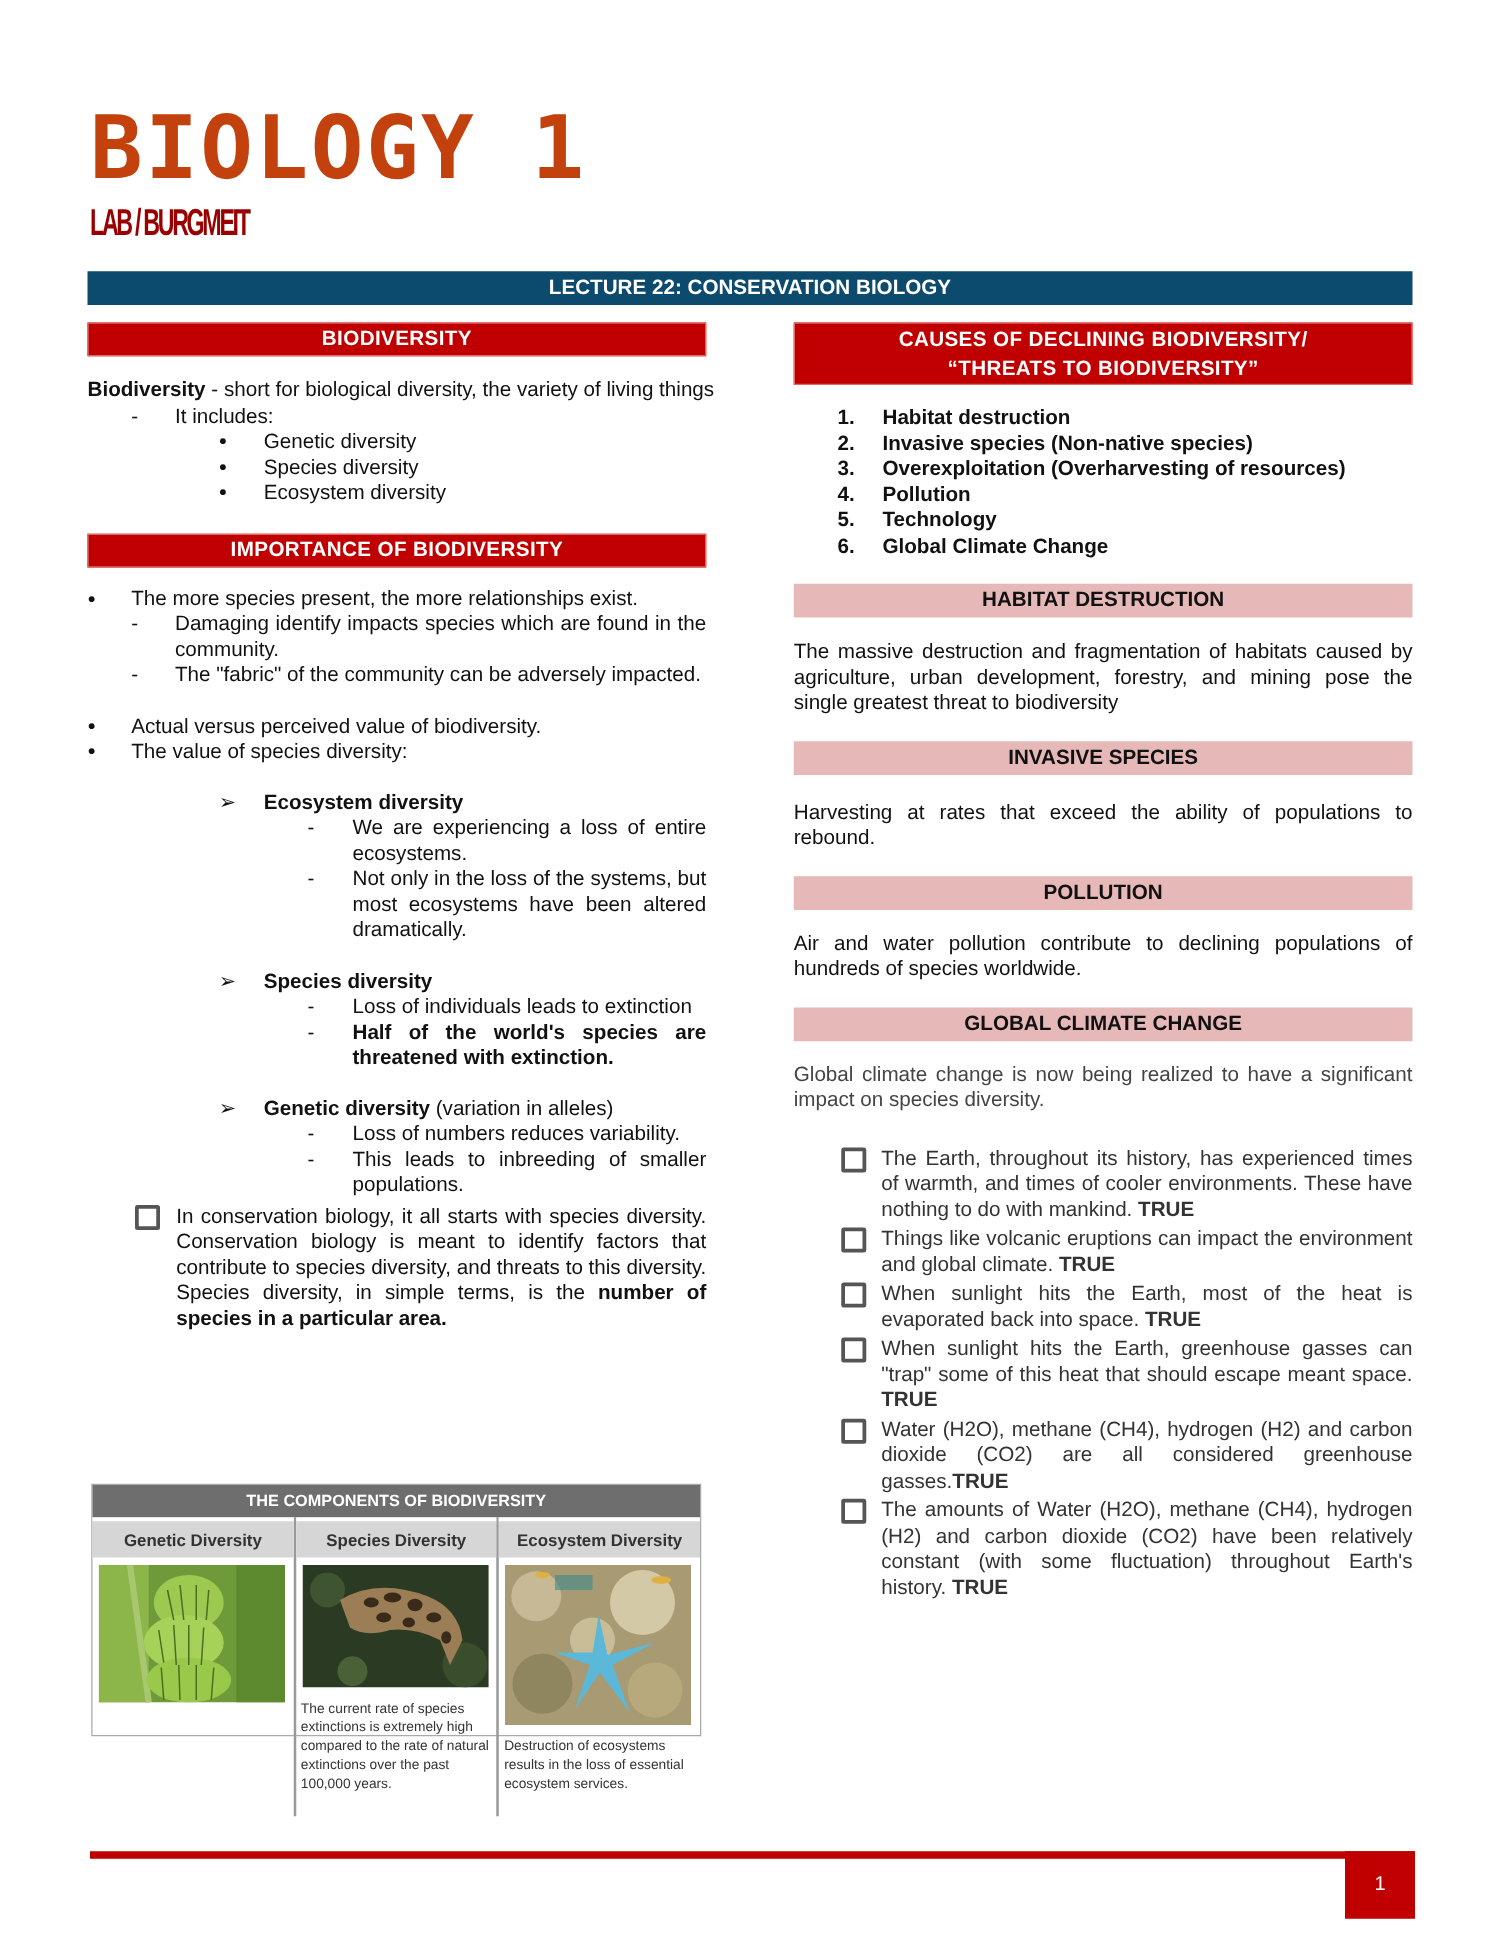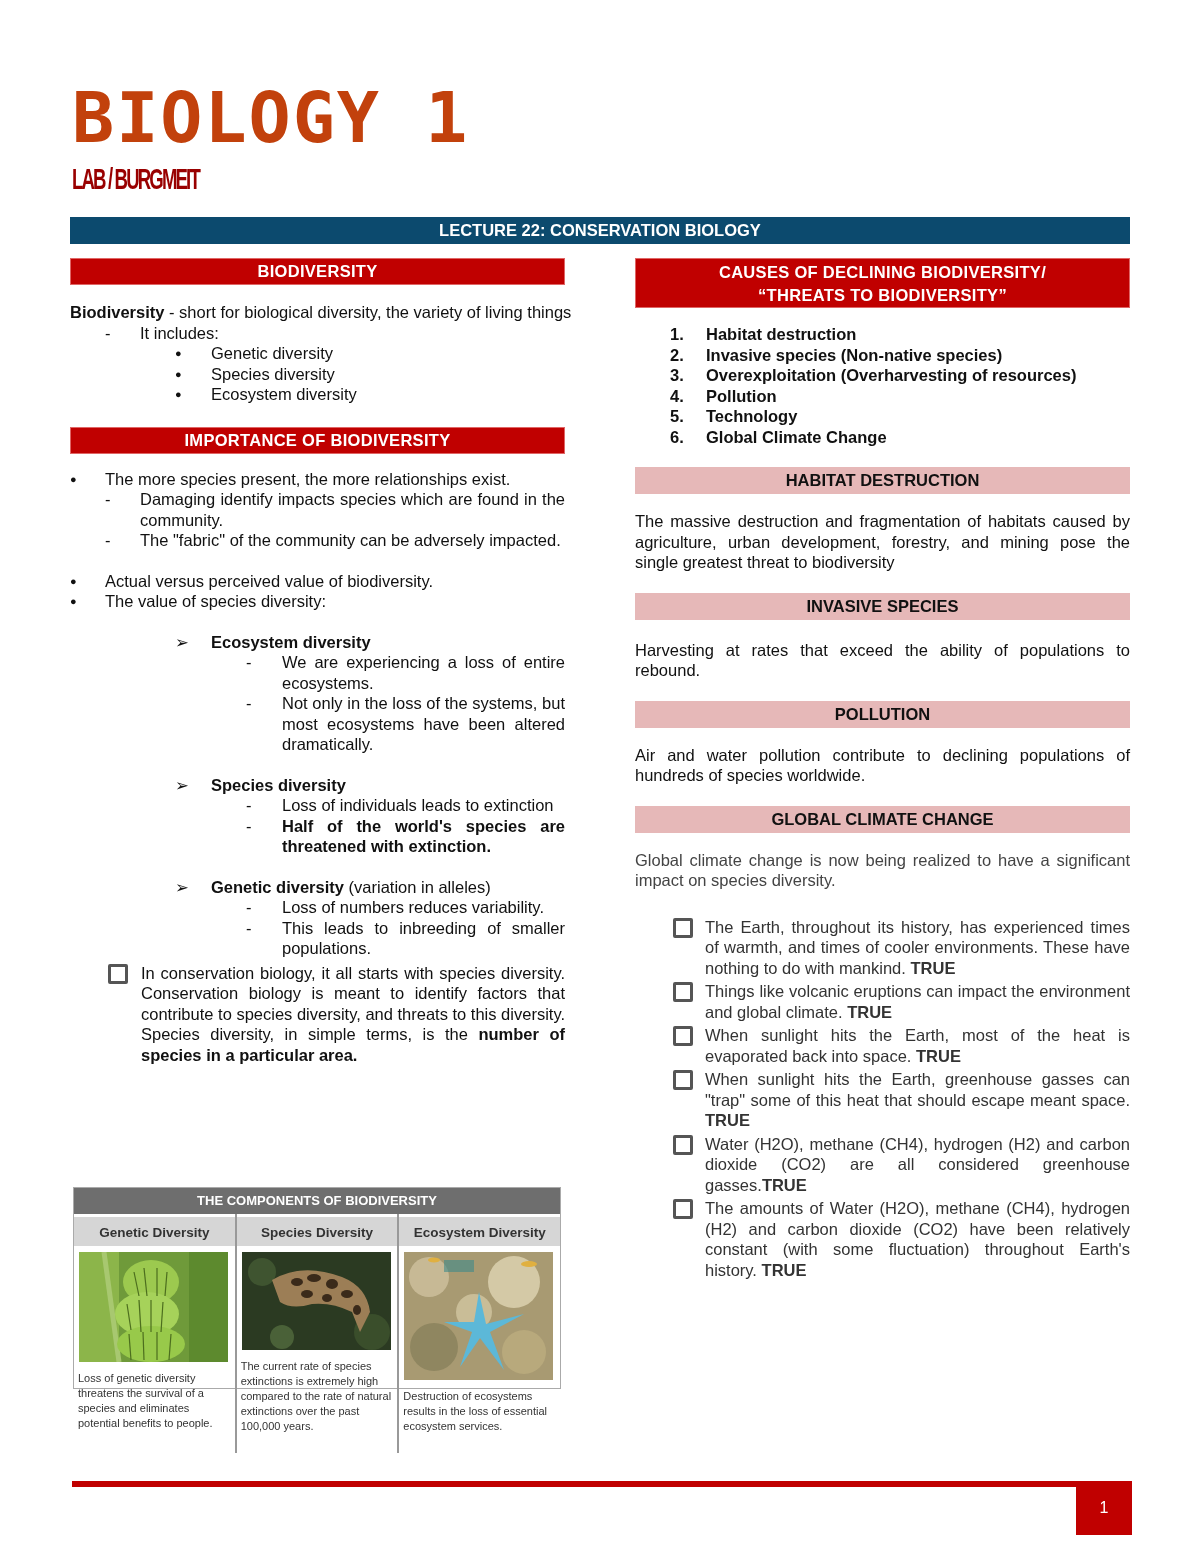--- a/index.html
+++ b/index.html
@@ -171,21 +171,20 @@
               <line x1="60" y1="48" x2="62" y2="80"></line>
               <line x1="72" y1="48" x2="72" y2="80"></line>
               <line x1="84" y1="50" x2="82" y2="80"></line>
             <line x1="50" y1="82" x2="52" y2="108"></line>
               <line x1="64" y1="80" x2="65" y2="108"></line>
               <line x1="78" y1="80" x2="78" y2="108"></line>
               <line x1="92" y1="82" x2="90" y2="108"></line>
           </g>
         </svg>
       </div>
-      <div class="fig-cap">Loss of genetic diversity threatens the survival of a species and eliminates potential benefits to people.</div>
     </div>
     <div class="fig-col">
       <div class="fig-head">Species Diversity</div>
       <div class="fig-img">
         <svg width="149" height="98" viewBox="0 0 149 98">
           <rect width="149" height="98" fill="#2b3a22"></rect>
           <circle cx="20" cy="20" r="14" fill="#3f5430"></circle>
             <circle cx="130" cy="80" r="18" fill="#3a4e2b"></circle>
             <circle cx="40" cy="85" r="12" fill="#4a6138"></circle>
           <path d="M30 28 Q60 10 100 25 Q125 35 128 60 L118 80 L110 60 Q90 50 70 52 Q50 58 38 50 Z" fill="#9c7e56"></path>

